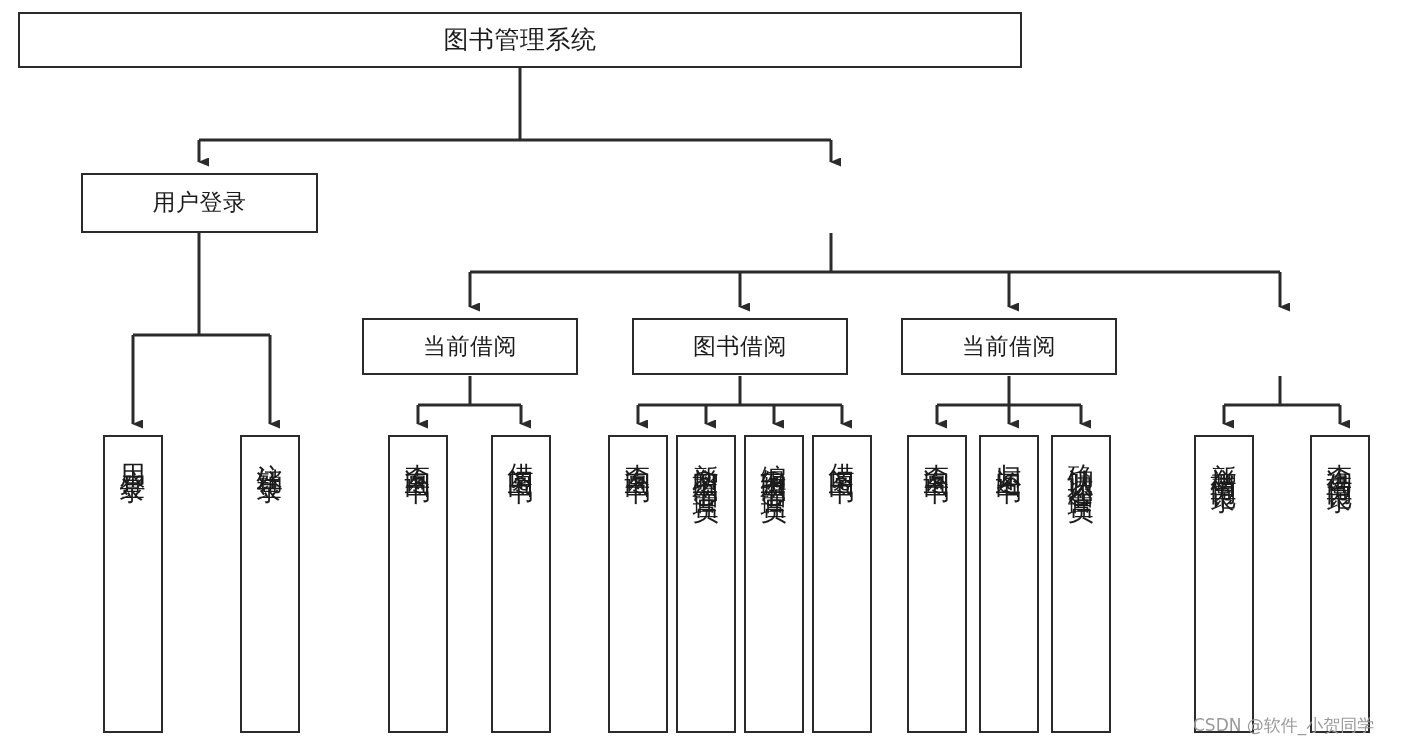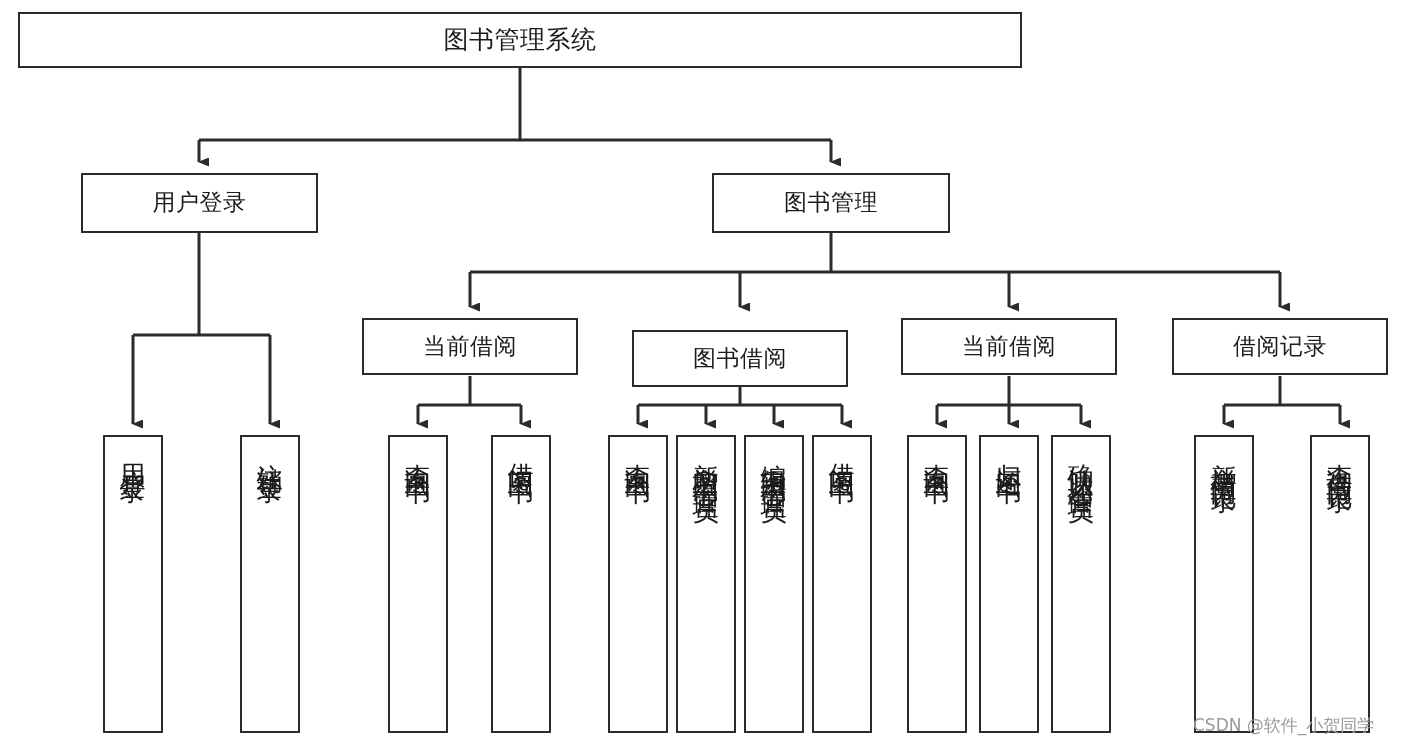--- a/index.html
+++ b/index.html
@@ -125,39 +125,33 @@
   </svg>
 
   <div class="node horizontal" id="root-node" style="left:18px; top:12px; width:1004px; height:56px;">
     <span class="node-label">图书管理系统</span>
   </div>
 
   <div class="node horizontal" style="left:81px; top:173px; width:237px; height:60px;">
     <span class="node-label">用户登录</span>
   </div>
 
-  <div class="node horizontal" style="left:712px; top:173px; width:238px; height:60px;">
-    <span class="node-label">图书管理</span>
-  </div>
 
   <div class="node horizontal" style="left:362px; top:318px; width:216px; height:57px;">
     <span class="node-label">当前借阅</span>
   </div>
 
-  <div class="node horizontal" style="left:632px; top:318px; width:216px; height:57px;margin-top:12px;">
+  <div class="node horizontal" style="left:632px; top:318px; width:216px; height:57px;">
     <span class="node-label">图书借阅</span>
   </div>
 
   <div class="node horizontal" style="left:901px; top:318px; width:216px; height:57px;">
     <span class="node-label">当前借阅</span>
   </div>
 
-  <div class="node horizontal" style="left:1172px; top:318px; width:216px; height:57px;">
-    <span class="node-label">借阅记录</span>
-  </div>
 
   <div class="node vertical" style="left:103px; top:435px; width:60px; height:298px;">
     <span class="node-label">用户登录</span>
   </div>
 
   <div class="node vertical" style="left:240px; top:435px; width:60px; height:298px;">
     <span class="node-label">注销登录</span>
   </div>
 
   <div class="node vertical" style="left:388px; top:435px; width:60px; height:298px;">

